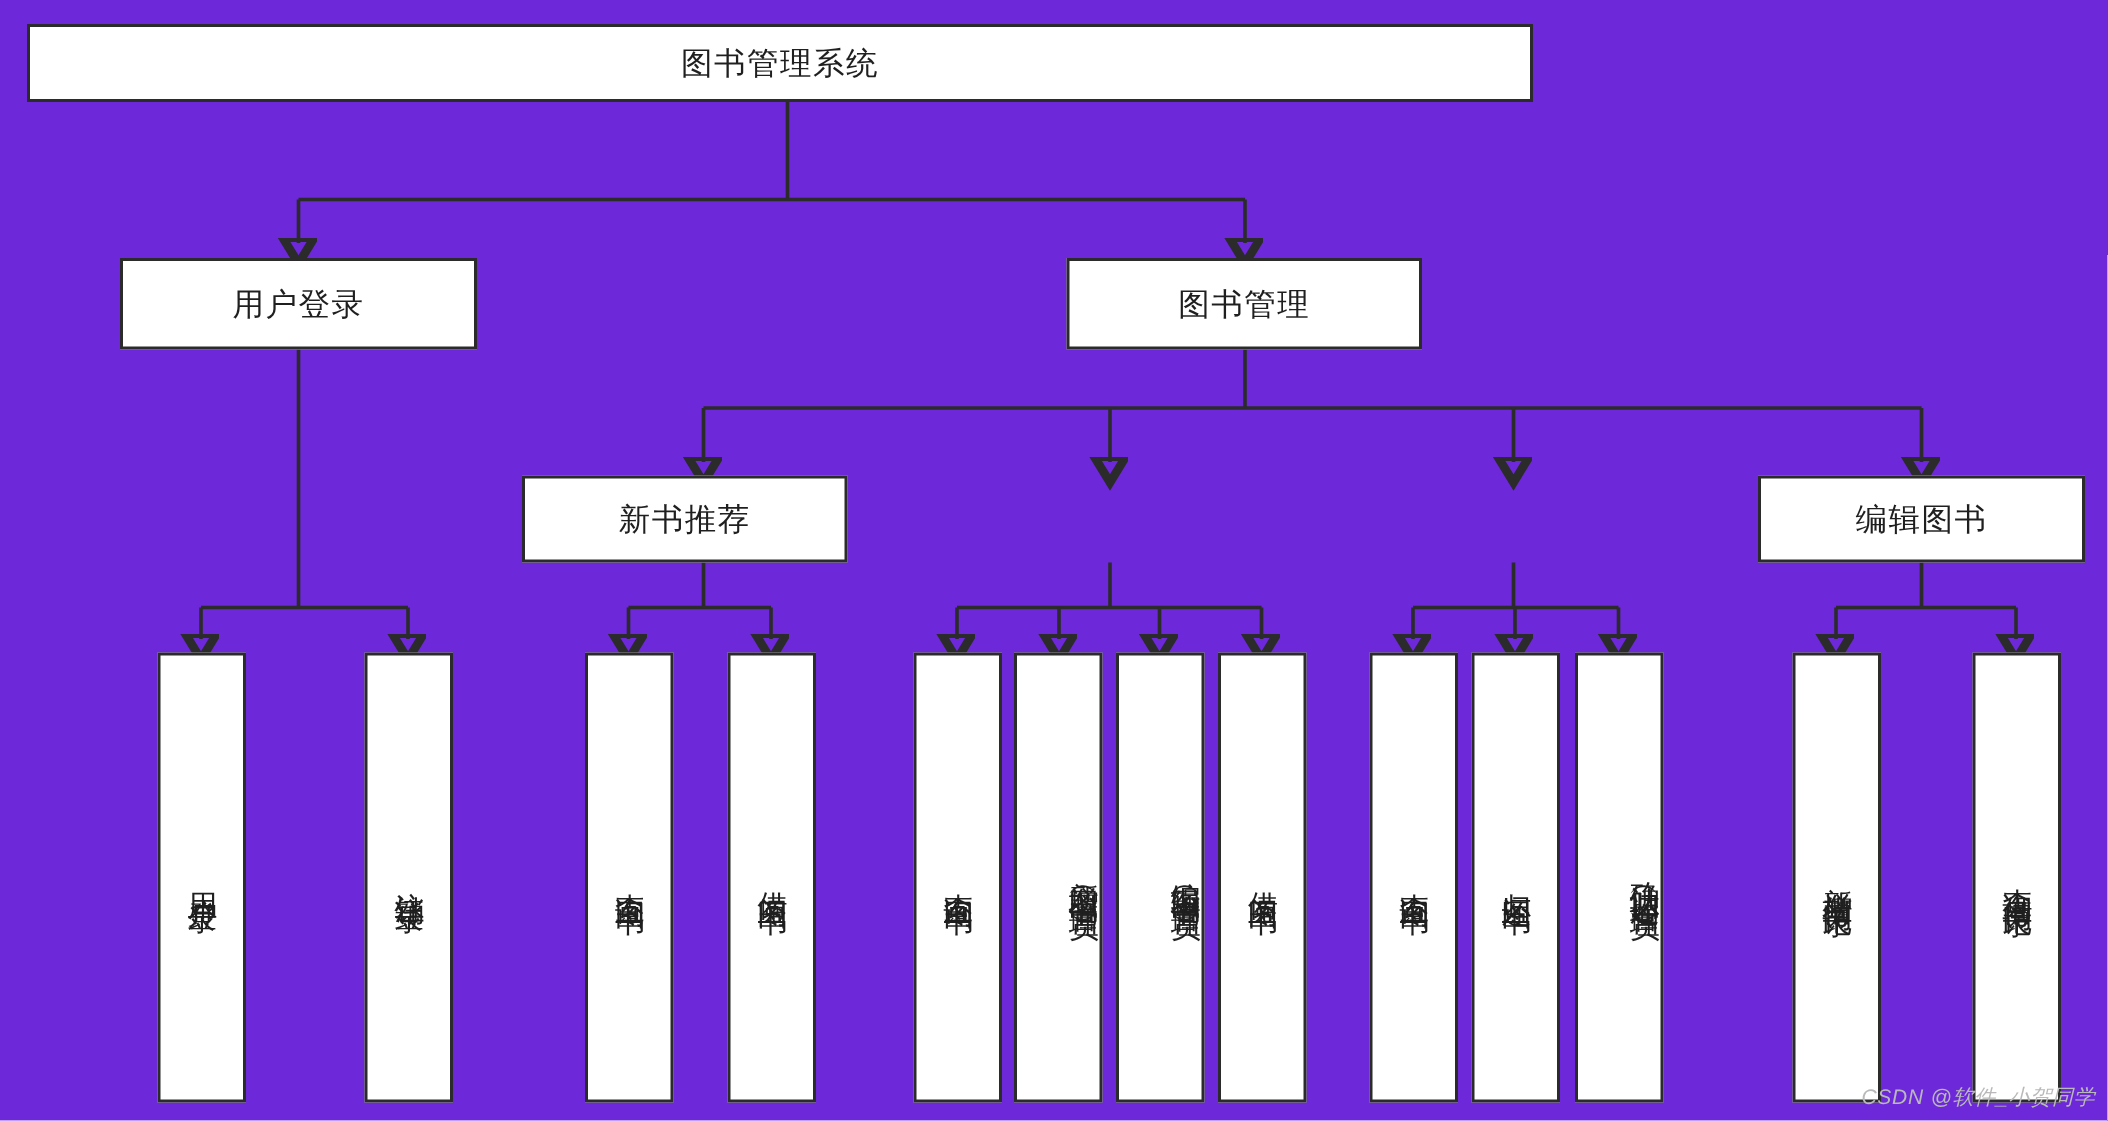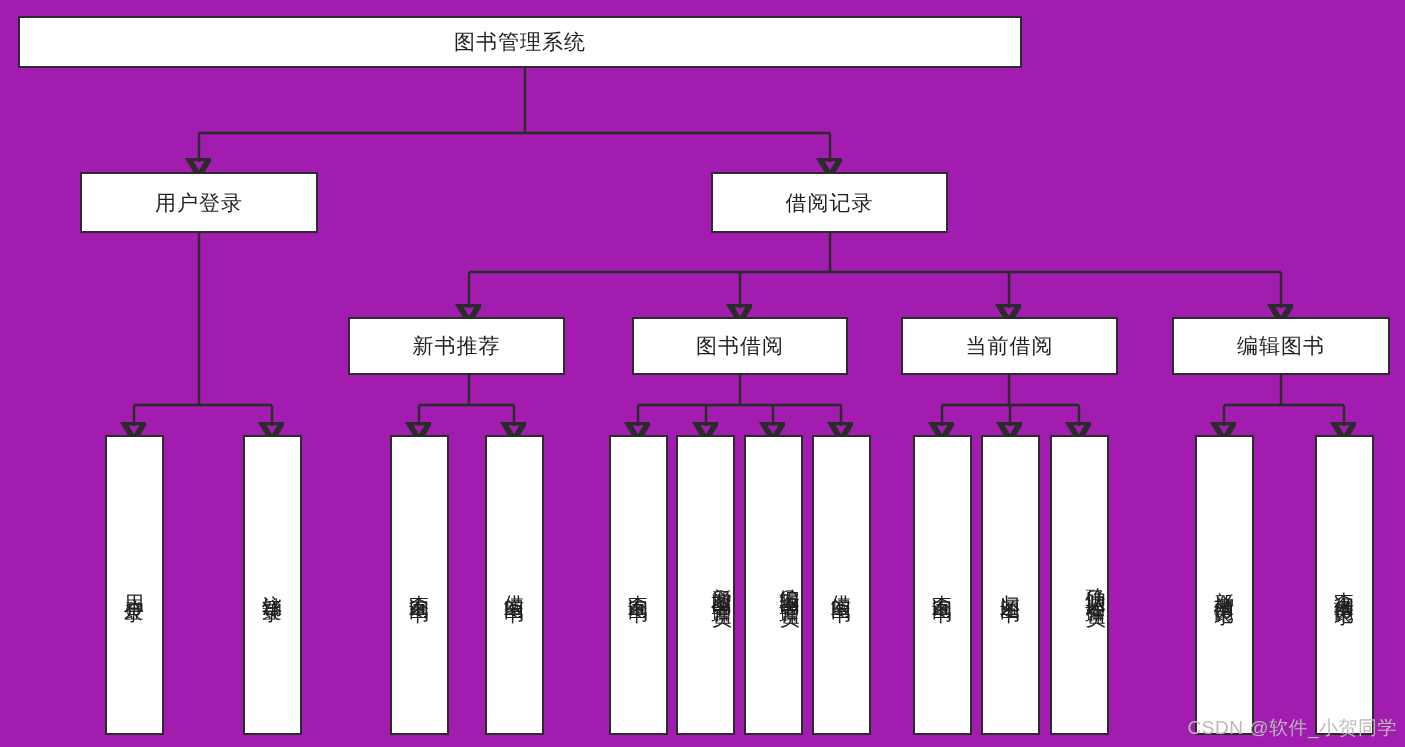--- a/index.html
+++ b/index.html
@@ -7,21 +7,21 @@
     padding: 0;
     background: #ffffff;
   }
   body {
     font-family: "Liberation Sans", "DejaVu Sans", sans-serif;
   }
   #canvas {
     position: relative;
     width: 1405px;
     height: 747px;
-    background: #a21caf;
+    background: #6d28d9;
     overflow: hidden;
   }
   .node {
     position: absolute;
     box-sizing: border-box;
     border: 2px solid #2b2b2b;
     background: #ffffff;
     display: flex;
     align-items: center;
     justify-content: center;
@@ -59,24 +59,25 @@
   }
   svg#wires line, svg#wires path {
     stroke: #2b2b2b;
     stroke-width: 2.4;
     fill: none;
   }
   .watermark {
     position: absolute;
     right: 8px;
     bottom: 6px;
-    font-size: 19px;
+    font-size: 14px;
     color: #b9b9b9;
     letter-spacing: 0.5px;
     white-space: nowrap;
+    font-style: italic;
   }
 </style>
 </head>
 <body>
 
 <div id="canvas">
 
   <svg id="wires" viewBox="0 0 1405 747">
     <defs>
       <marker id="arrow" markerWidth="11" markerHeight="11" refX="1.5" refY="5" orient="auto" markerUnits="strokeWidth">
@@ -126,31 +127,25 @@
   </svg>
 
   <div class="node root" style="left:18px; top:16px; width:1004px; height:52px;">
     <span>图书管理系统</span>
   </div>
 
   <div class="node h" style="left:80px; top:172px; width:238px; height:61px;">
     <span>用户登录</span>
   </div>
   <div class="node h" style="left:711px; top:172px; width:237px; height:61px;">
-    <span>借阅记录</span>
+    <span>图书管理</span>
   </div>
 
   <div class="node h" style="left:348px; top:317px; width:217px; height:58px;">
     <span>新书推荐</span>
-  </div>
-  <div class="node h" style="left:632px; top:317px; width:216px; height:58px;">
-    <span>图书借阅</span>
-  </div>
-  <div class="node h" style="left:901px; top:317px; width:217px; height:58px;">
-    <span>当前借阅</span>
   </div>
   <div class="node h" style="left:1172px; top:317px; width:218px; height:58px;">
     <span>编辑图书</span>
   </div>
 
   <div class="node v" style="left:105px; top:435px; width:59px; height:300px; align-items:center;">
     <span>用户登录</span>
   </div>
   <div class="node v" style="left:243px; top:435px; width:59px; height:300px; align-items:center;">
     <span>注销登录</span>

